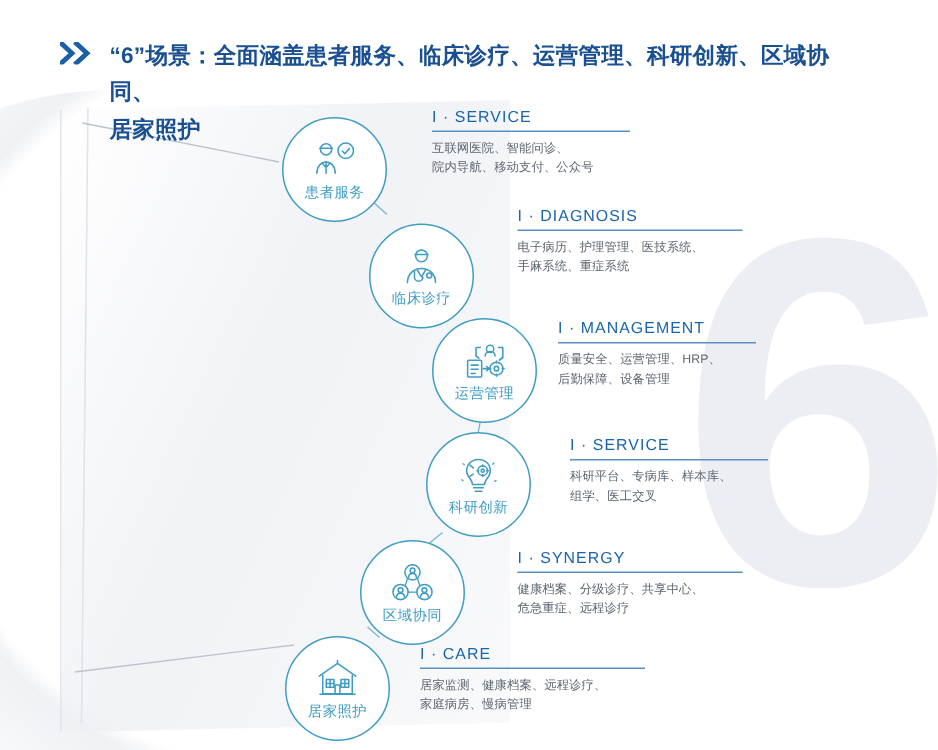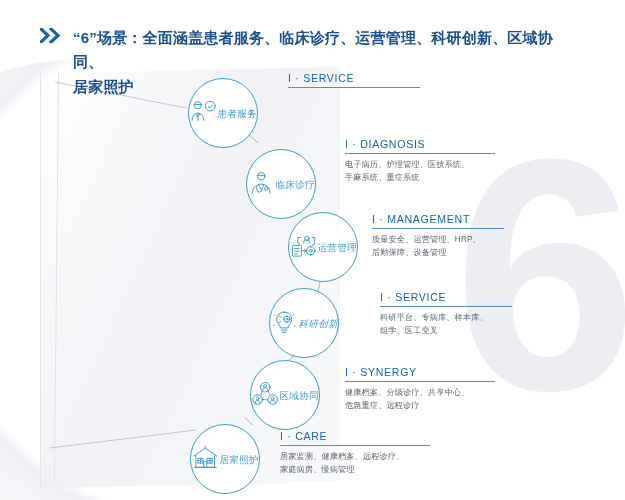--- a/index.html
+++ b/index.html
@@ -80,21 +80,21 @@
   #links { position: absolute; left: 0; top: 0; z-index: 1; }
 
   
   .node {
     position: absolute;
     width: 70px; height: 70px;
     border-radius: 50%;
     border: 1.4px solid #3f9cc4;
     background: #ffffff;
     display: flex;
-    flex-direction: row;
+    flex-direction: column;
     align-items: center;
     justify-content: center;
     z-index: 4;
   }
   .node .glyph { width: 30px; height: 28px; display: block; margin-bottom: 1px; }
   .node .nlabel {
     font-size: 9.6px;
     color: #3f9cc4;
     letter-spacing: 0.3px;
     line-height: 1;
@@ -192,33 +192,33 @@
       <rect x="4" y="14" width="10" height="12" rx="1"></rect>
       <path d="M6.5 17.5h5M6.5 20.5h5M6.5 23.5h3"></path>
       <path d="M15 20h4"></path>
           <path d="M17.5 18.5l1.8 1.5-1.8 1.5"></path>
       <circle cx="24.5" cy="20" r="4.6"></circle>
           <circle cx="24.5" cy="20" r="1.6"></circle>
       <path d="M24.5 14.6v1.3M24.5 24.1v1.3M19.1 20h1.3M28.6 20h1.3"></path>
     </svg></span>
       <span class="nlabel">运营管理</span>
     </div>
-    <div class="node" style="left: 269px; top: 288px; font-style: italic;">
+    <div class="node" style="left: 284px; top: 288px;">
       <span class="glyph"><svg viewBox="0 0 32 30" fill="none" stroke="#3f9cc4" stroke-width="1.1" stroke-linecap="round" stroke-linejoin="round">
       <path d="M16 3.5c-5 0-8.4 3.6-8.4 8 0 3.2 1.8 5 3 6.6.8 1.1 1 2 1 3.2h8.8c0-1.2.2-2.1 1-3.2 1.2-1.6 3-3.4 3-6.6 0-4.4-3.4-8-8.4-8z"></path>
       <path d="M12.6 23.6h6.8M13.6 26.2h4.8"></path>
       <circle cx="19" cy="11.5" r="3.4"></circle>
           <circle cx="19" cy="11.5" r="1.1"></circle>
       <path d="M19 7.4v1.2M19 14.4v1.2M14.9 11.5h1.2M21.9 11.5h1.2"></path>
       <path d="M12.4 9.5l-2.6-2M12.2 14l-2.4 1.6"></path>
       <path d="M5 6.5l.9.9M27 6l-.9.9M4 18l1 .6M28.5 18.5l-1 .6" stroke-width="0.9"></path>
     </svg></span>
       <span class="nlabel">科研创新</span>
     </div>
-    <div class="node" style="left: 250px; top: 360px; justify-content: space-between;">
+    <div class="node" style="left: 240px; top: 360px;">
       <span class="glyph"><svg viewBox="0 0 32 30" fill="none" stroke="#3f9cc4" stroke-width="1.1" stroke-linecap="round" stroke-linejoin="round">
       <circle cx="16" cy="7" r="5.4"></circle>
           <circle cx="16" cy="5.6" r="1.7"></circle>
       <path d="M13.3 10.4c0-1.6 1.2-2.6 2.7-2.6s2.7 1 2.7 2.6"></path>
       <circle cx="7.5" cy="21" r="5.4"></circle>
           <circle cx="7.5" cy="19.6" r="1.7"></circle>
       <path d="M4.8 24.4c0-1.6 1.2-2.6 2.7-2.6s2.7 1 2.7 2.6"></path>
       <circle cx="24.5" cy="21" r="5.4"></circle>
           <circle cx="24.5" cy="19.6" r="1.7"></circle>
       <path d="M21.8 24.4c0-1.6 1.2-2.6 2.7-2.6s2.7 1 2.7 2.6"></path>
@@ -236,20 +236,22 @@
       <rect x="18.5" y="15" width="5.5" height="5.5"></rect>
           <path d="M21.25 15v5.5M18.5 17.75h5.5"></path>
       <path d="M14.3 25v-6.2h3.4V25"></path>
       <path d="M3.5 25.4h25"></path>
     </svg></span>
       <span class="nlabel">居家照护</span>
     </div>
     <div class="info" style="left: 288px; top: 72px; width: 132px;">
       <div class="ititle">I · SERVICE</div>
       <div class="rule"></div>
+      <div class="idesc">互联网医院、智能问诊、
+院内导航、移动支付、公众号</div>
     </div>
     <div class="info" style="left: 345px; top: 138px; width: 150px;">
       <div class="ititle">I · DIAGNOSIS</div>
       <div class="rule"></div>
       <div class="idesc">电子病历、护理管理、医技系统、
 手麻系统、重症系统</div>
     </div>
     <div class="info" style="left: 372px; top: 213px; width: 132px;">
       <div class="ititle">I · MANAGEMENT</div>
       <div class="rule"></div>

